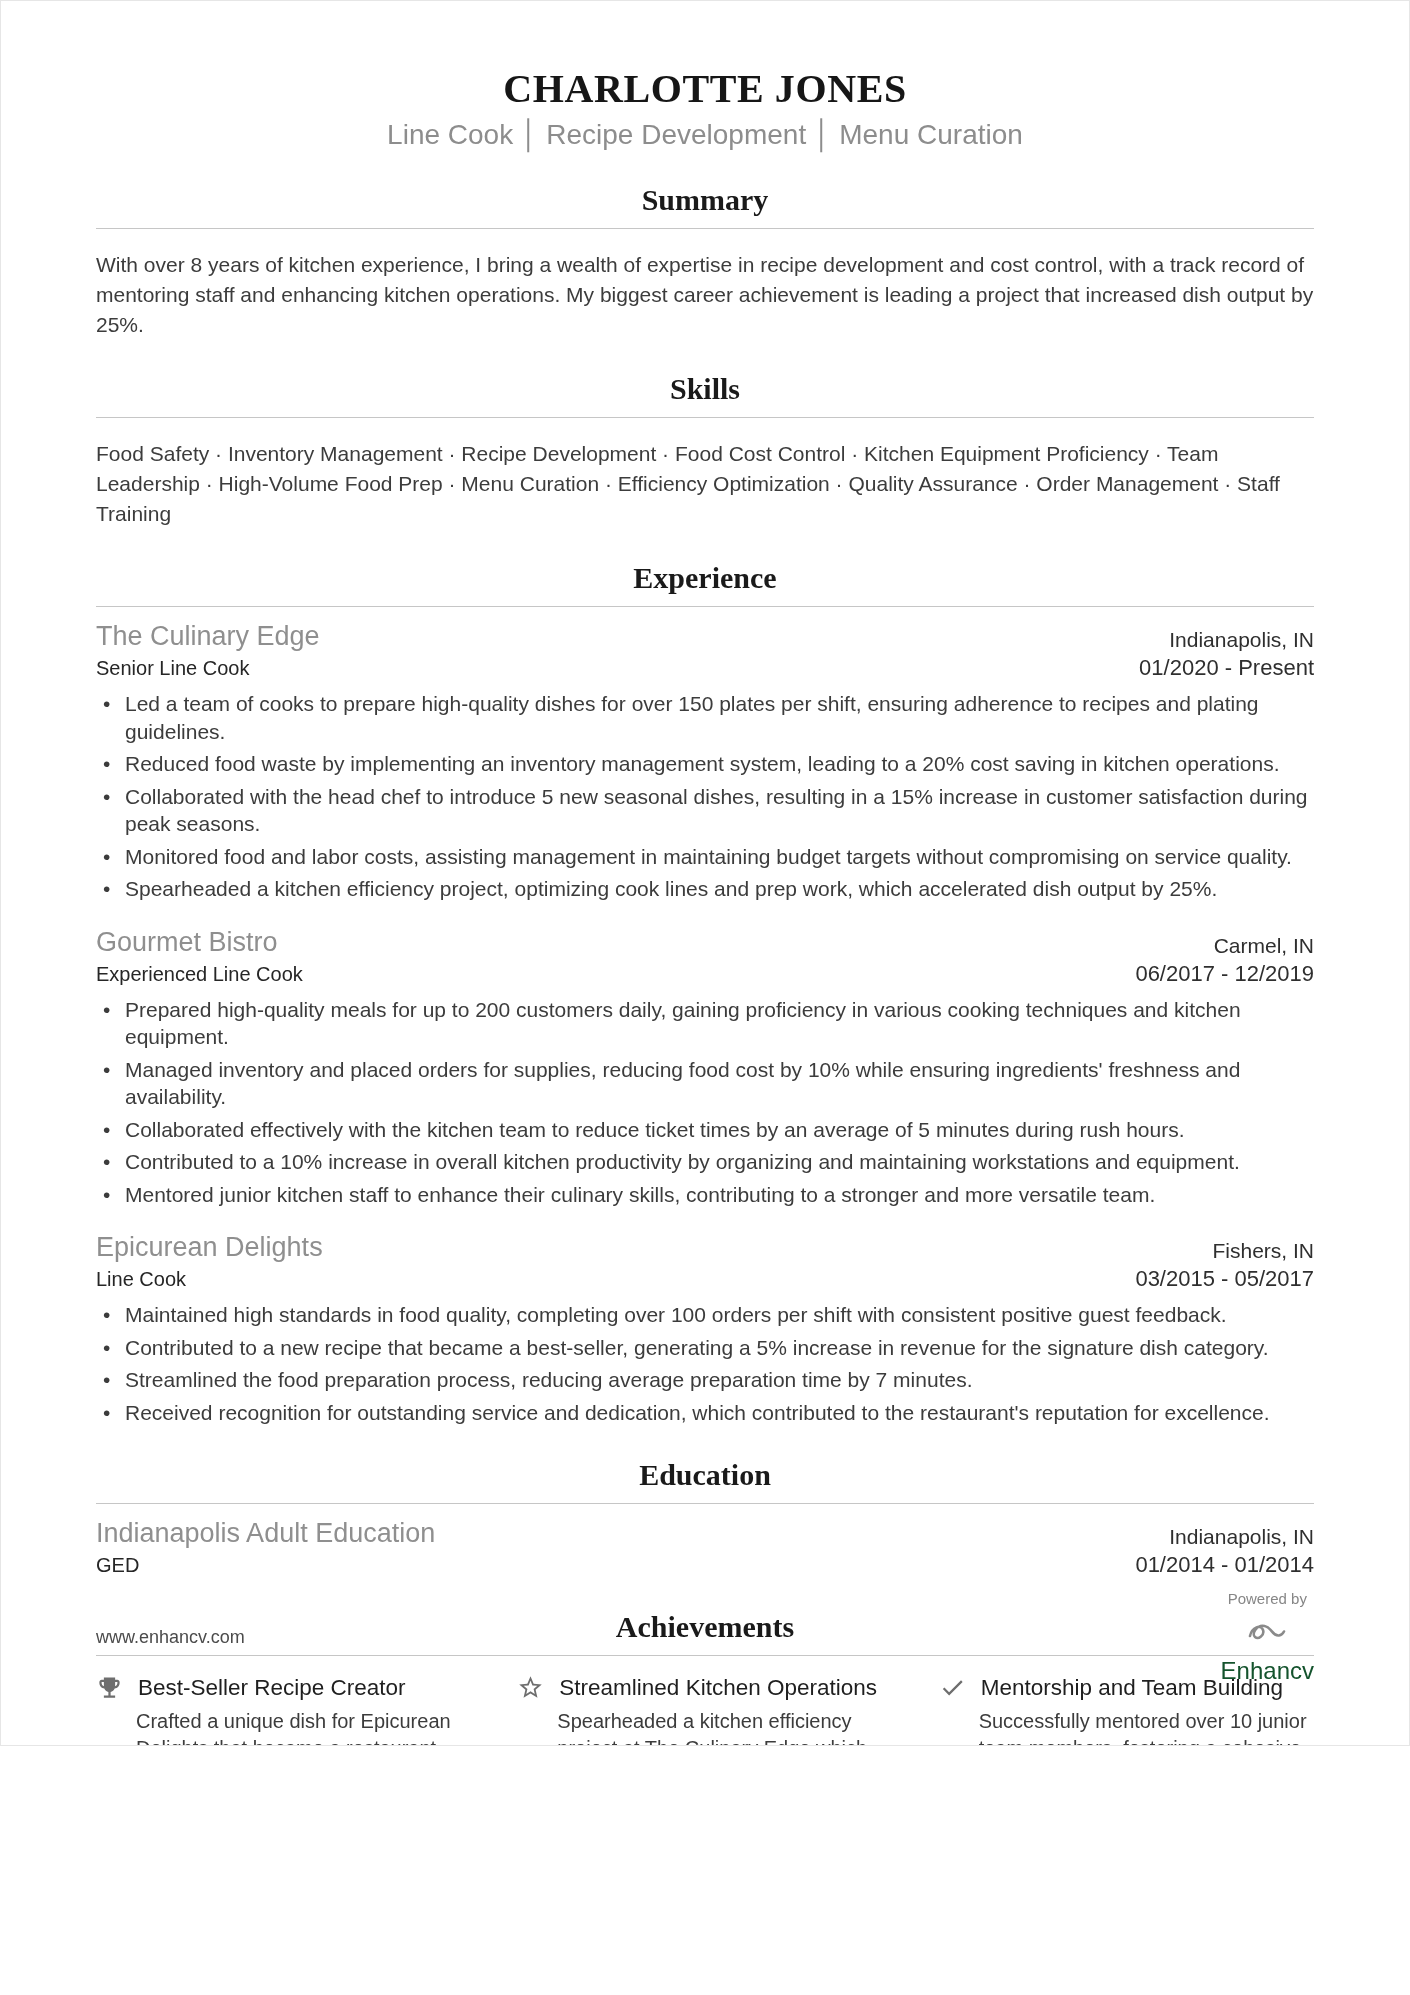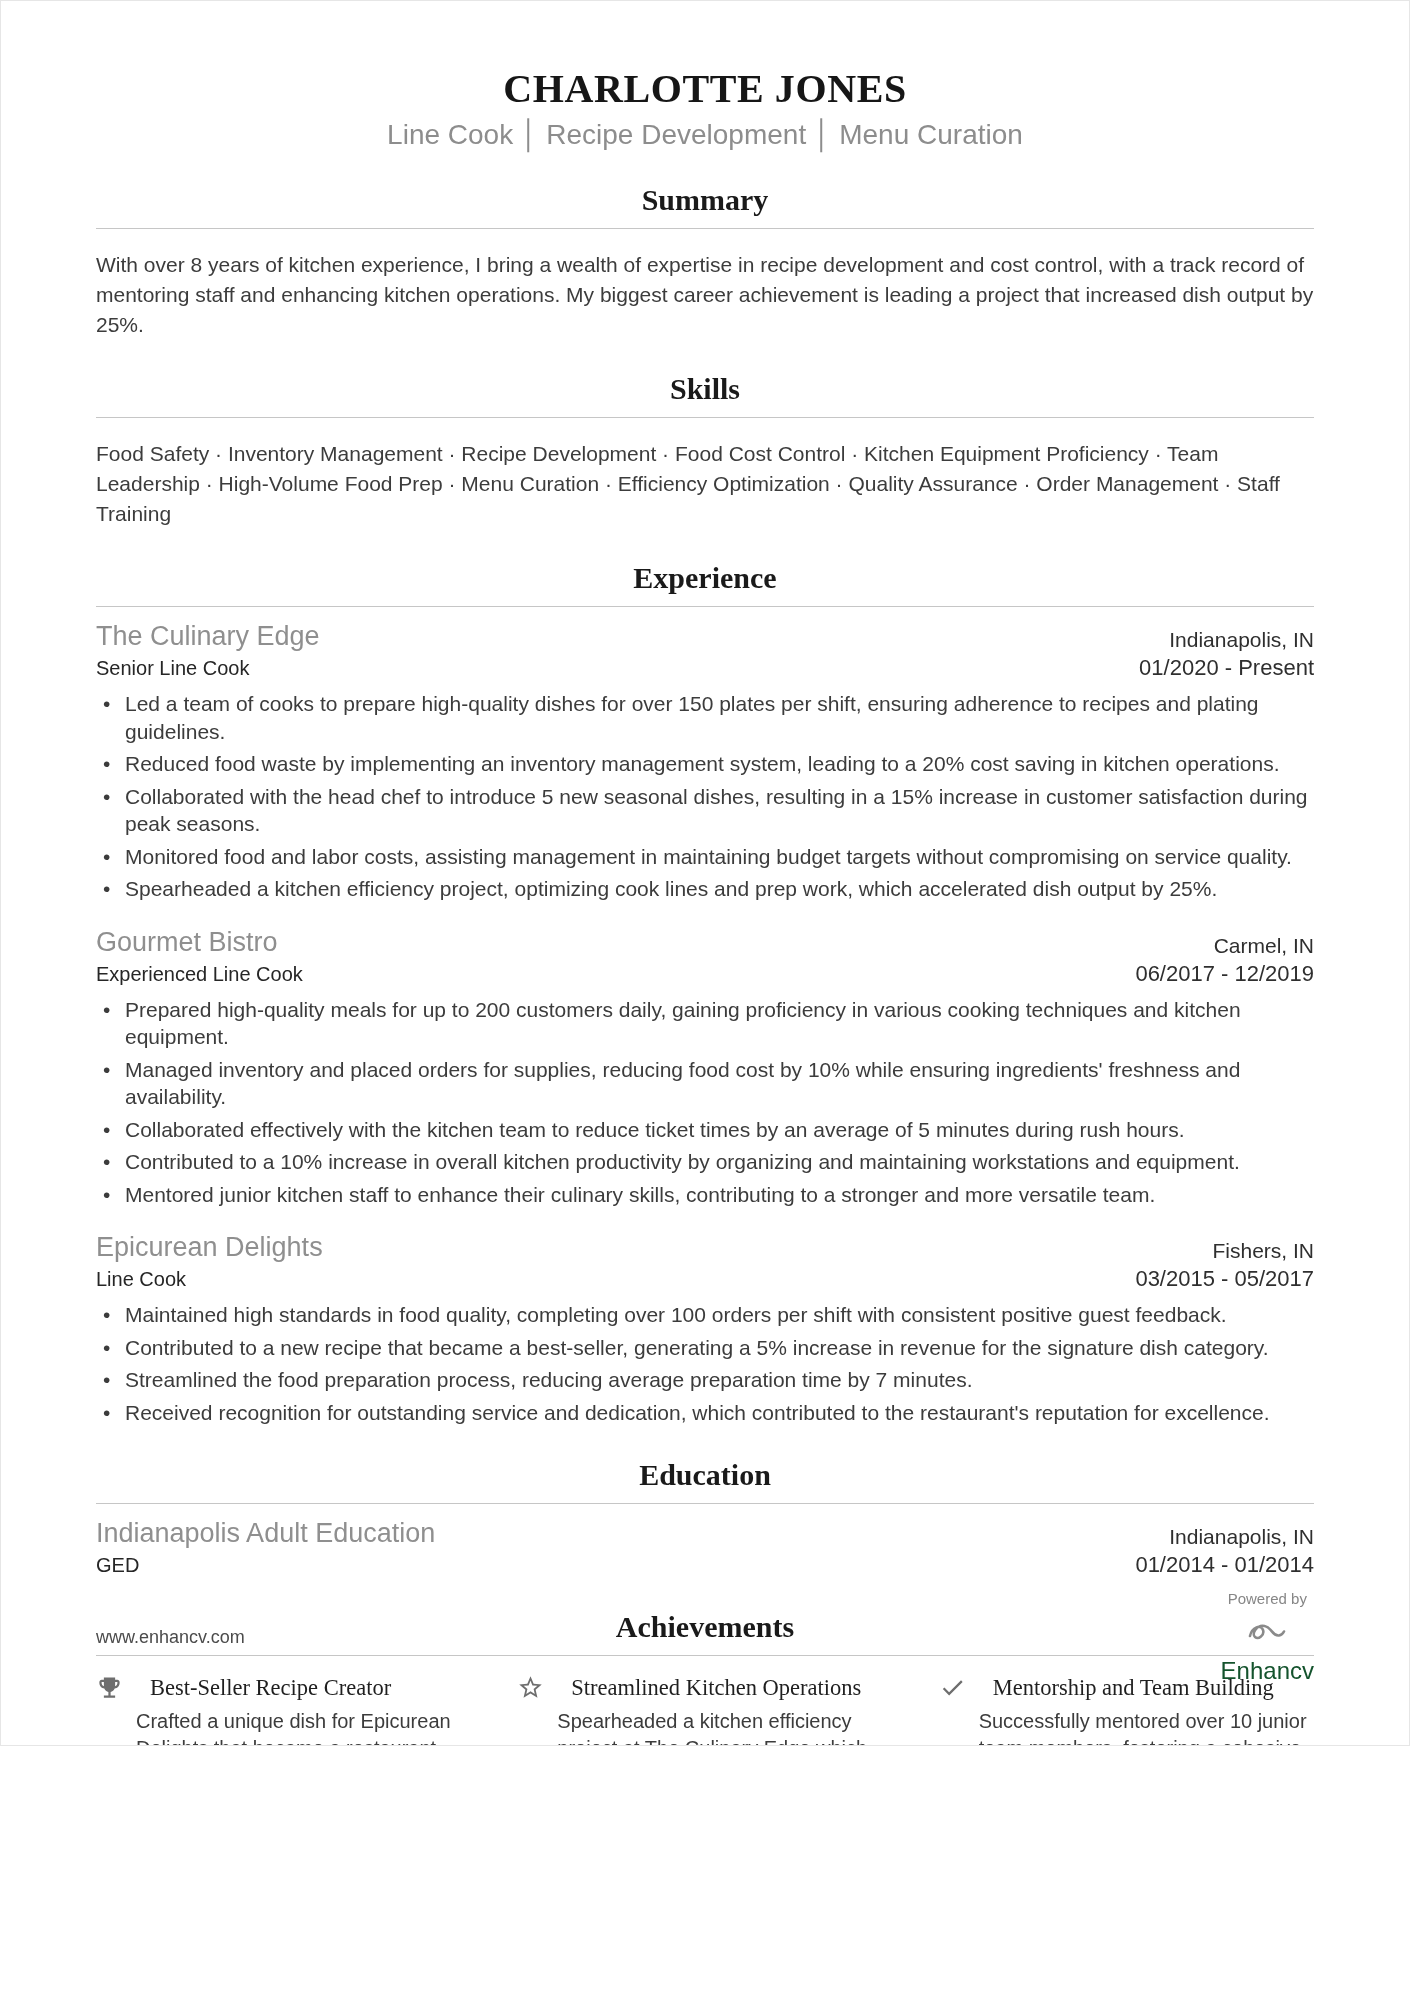--- a/index.html
+++ b/index.html
@@ -34,21 +34,21 @@
   .dates { font-size:22px; color:#2f2f2f; }
   .bullets { list-style:none; margin:9px 0 0; padding:0; }
   .bullets li {
     position:relative; padding-left:29px; font-size:21px; line-height:1.31;
     margin-bottom:5px; color:#3c3c3c;
   }
   .bullets li::before { content:"•"; position:absolute; left:7px; top:0; }
   .job { margin-bottom:24px; }
   
   .ach-grid { display:grid; grid-template-columns:1fr 1fr 1fr; column-gap:46px; margin-top:18px; }
-  .ach-head { display:flex; align-items:center; gap:27px;font-family:Liberation Serif, serif; }
+  .ach-head { display:flex; align-items:center; gap:15px; }
   .ach-icon { width:27px; height:27px; color:#6e6e6e; flex:0 0 auto; display:inline-flex; }
   .ach-icon svg { width:100%; height:100%; }
   .ach-title { font-size:22.5px; color:#1f1f1f; }
   .ach-text { margin:7px 0 0 40px; font-size:20px; line-height:1.34; color:#3c3c3c; }
   
   .page-footer {
     position:absolute; left:95px; right:95px; bottom:60px;
     display:flex; justify-content:space-between; align-items:center;
   }
   .site { font-size:18px; color:#4b4b4b; }

